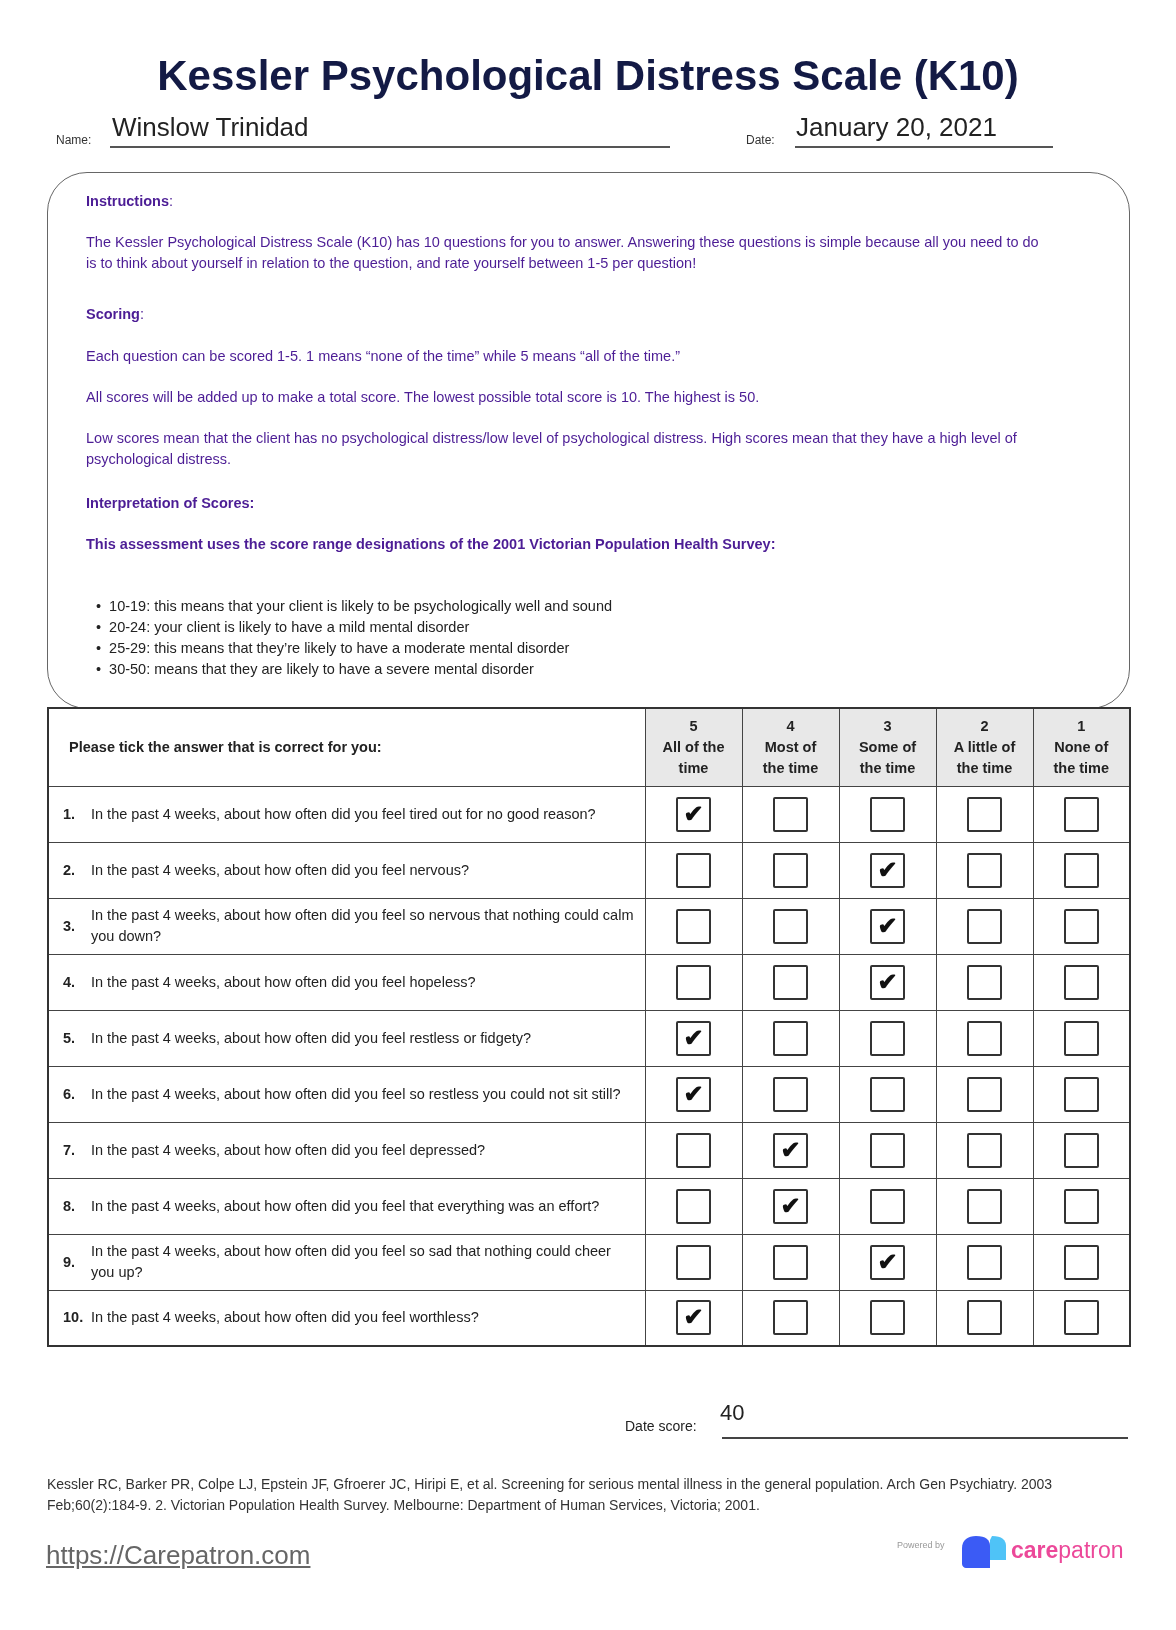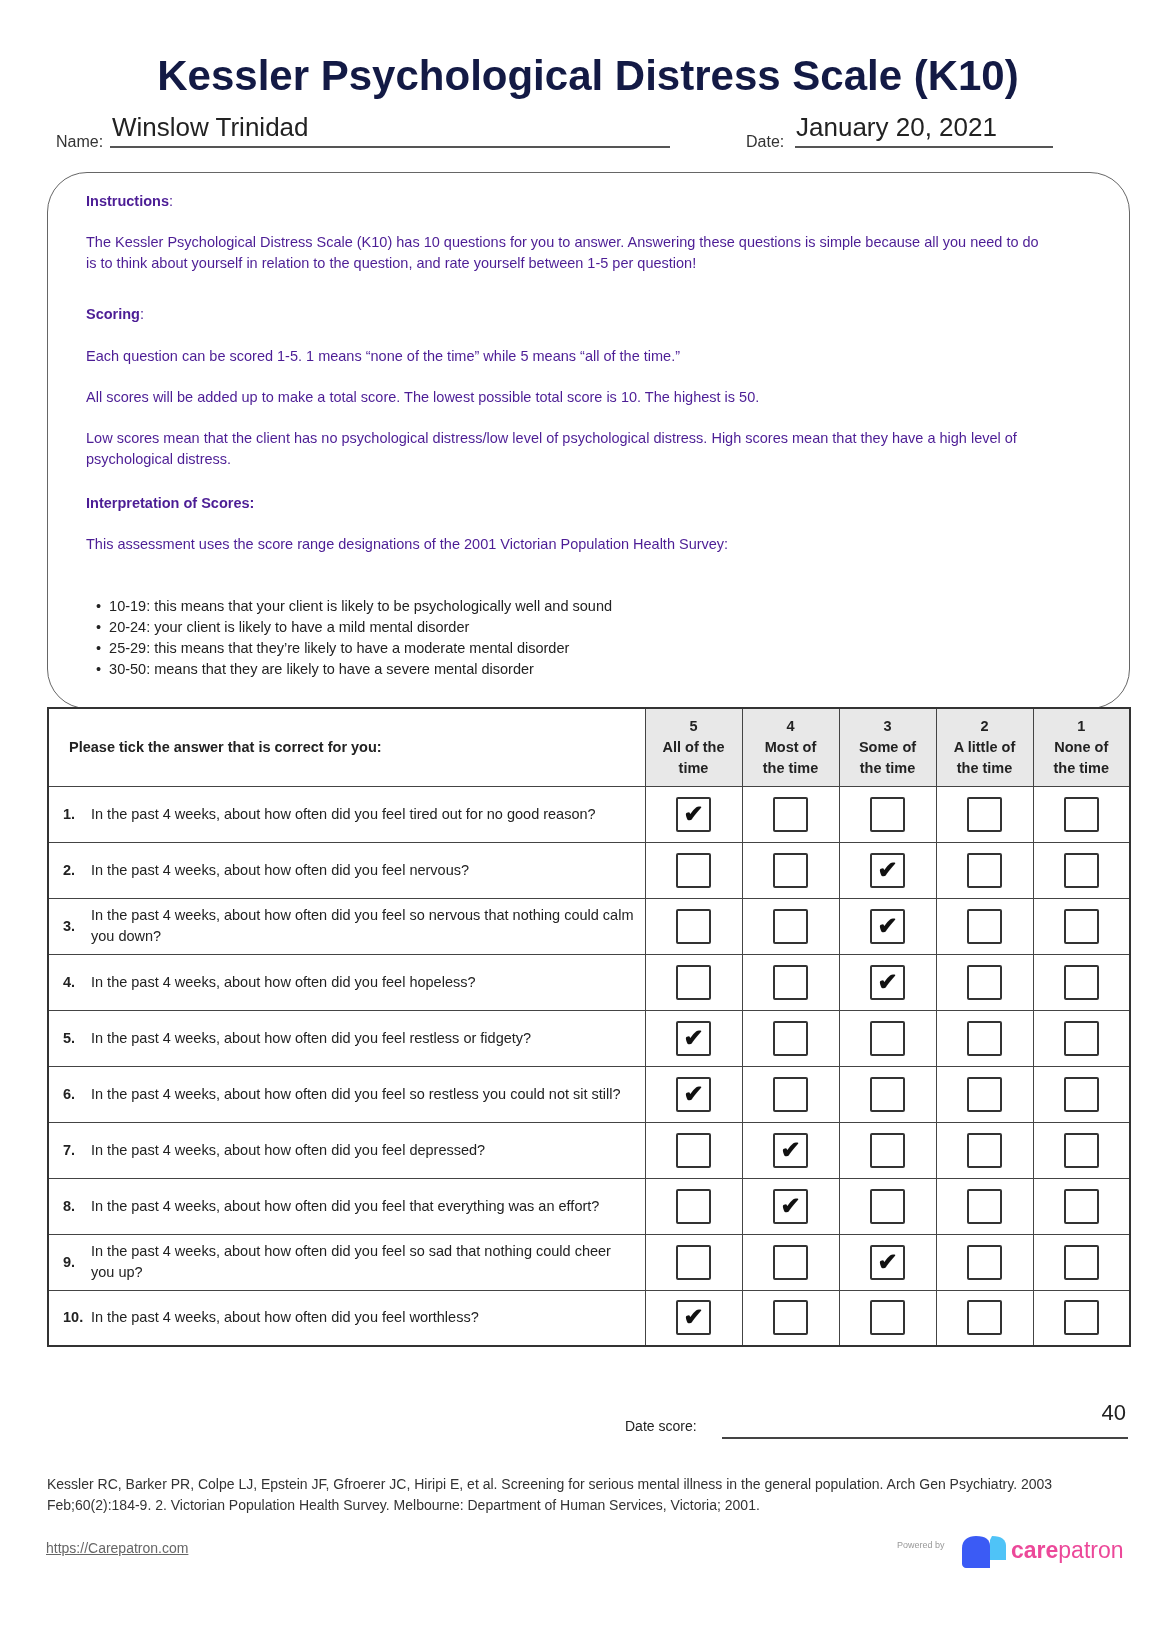--- a/index.html
+++ b/index.html
@@ -1,39 +1,39 @@
 <!DOCTYPE html>
 <html><head>
 <meta charset="utf-8">
 <style>
   * { box-sizing: border-box; margin: 0; padding: 0; }
   body { width: 1176px; height: 1630px; background: #ffffff; font-family: "Liberation Sans", sans-serif; color: #222; position: relative; overflow: hidden; }
   .title { position: absolute; top: 52px; left: 0; width: 1176px; text-align: center; font-size: 42px; font-weight: bold; color: #131a45; }
-  .field-label { position: absolute; font-size: 16px; color: #333; }
+  .field-label { position: absolute; font-size: 12px; color: #333; }
   .field-value { position: absolute; font-size: 26px; color: #222; }
   .field-line { position: absolute; height: 2px; background: #555; }
   .box { position: absolute; left: 47px; top: 172px; width: 1083px; height: 537px; border: 1.5px solid #666; border-radius: 40px; }
   .sec { position: absolute; left: 86px; font-size: 14.5px; color: #4c1d95; line-height: 21px; }
   .sec-h { font-weight: bold; }
   .bullets { position: absolute; left: 96px; top: 596px; font-size: 14.5px; line-height: 21px; list-style: none; }
   .bullets li::before { content: "•"; margin-right: 8px; }
   table.q { position: absolute; left: 47px; top: 734px; width: 1084px; border-collapse: collapse; border: 2px solid #333; }
   table.q td, table.q th { border: 1.5px solid #444; }
   table.q th.hdr-q { text-align: left; padding-left: 20px; font-size: 14.5px; font-weight: bold; height: 78px; background: #fff; }
   table.q th.opt { width: 97px; background: #e8e8e8; font-size: 14.5px; font-weight: bold; line-height: 21px; text-align: center; }
   table.q td.qtext { height: 56px; font-size: 14.5px; line-height: 21px; padding: 0 8px 0 14px; }
   .qwrap { display: flex; align-items: center; }
   .qnum { font-weight: bold; width: 28px; flex: none; }
   td.cb { text-align: center; }
   .checkbox { display: inline-block; width: 35px; height: 35px; border: 2.5px solid #333; border-radius: 2px; font-size: 24px; line-height: 30px; text-align: center; font-weight: bold; color: #111; vertical-align: middle; }
   .total-label { position: absolute; left: 625px; top: 1418px; font-size: 14px; }
-  .total-val { position: absolute; left: 720px; top: 1400px; width: 406px; text-align: right; font-size: 22px; }
+  .total-val { position: absolute; left: 720px; top: 1400px; width: 406px; text-align: left; font-size: 22px; }
   .total-line { position: absolute; left: 722px; top: 1437px; width: 406px; height: 2px; background: #444; }
   .ref { position: absolute; left: 47px; top: 1474px; width: 1090px; font-size: 14px; line-height: 21px; color: #333; }
-  .site { position: absolute; left: 46px; top: 1540px; font-size: 14px; color: #666; text-decoration: underline; }
+  .site { position: absolute; left: 46px; top: 1540px; font-size: 26px; color: #666; text-decoration: underline; }
   .powered { position: absolute; left: 897px; top: 1540px; font-size: 9px; color: #999; }
   .logo { position: absolute; left: 962px; top: 1534px; width: 44px; height: 34px; }
   .brand { position: absolute; left: 1011px; top: 1537px; font-size: 23px; color: #ec4899; }
   .brand b { font-weight: bold; }
 </style>
 </head>
 <body>
 
 <div class="title">Kessler Psychological Distress Scale (K10)</div>
 
@@ -46,21 +46,21 @@
 <div class="field-line" style="left:795px;top:146px;width:258px;"></div>
 
 <div class="box"></div>
 <div class="sec" style="top:191px;"><span class="sec-h">Instructions</span>:</div>
 <div class="sec" style="top:232px;width:960px;">The Kessler Psychological Distress Scale (K10) has 10 questions for you to answer. Answering these questions is simple because all you need to do is to think about yourself in relation to the question, and rate yourself between 1-5 per question!</div>
 <div class="sec" style="top:304px;"><span class="sec-h">Scoring</span>:</div>
 <div class="sec" style="top:346px;">Each question can be scored 1-5. 1 means “none of the time” while 5 means “all of the time.”</div>
 <div class="sec" style="top:387px;">All scores will be added up to make a total score. The lowest possible total score is 10. The highest is 50.</div>
 <div class="sec" style="top:428px;width:960px;">Low scores mean that the client has no psychological distress/low level of psychological distress. High scores mean that they have a high level of psychological distress.</div>
 <div class="sec sec-h" style="top:493px;">Interpretation of Scores:</div>
-<div class="sec" style="top:534px;">This assessment uses the score range designations of the 2001 Victorian Population Health Survey:</div>
+<div class="sec" style="top:534px;font-weight:bold;">This assessment uses the score range designations of the 2001 Victorian Population Health Survey:</div>
 <ul class="bullets">
   <li>10-19: this means that your client is likely to be psychologically well and sound</li>
   <li>20-24: your client is likely to have a mild mental disorder</li>
   <li>25-29: this means that they’re likely to have a moderate mental disorder</li>
   <li>30-50: means that they are likely to have a severe mental disorder</li>
 </ul>
 
 <table class="q" id="qtable" style="top:707px;">
   <thead>
     <tr>

